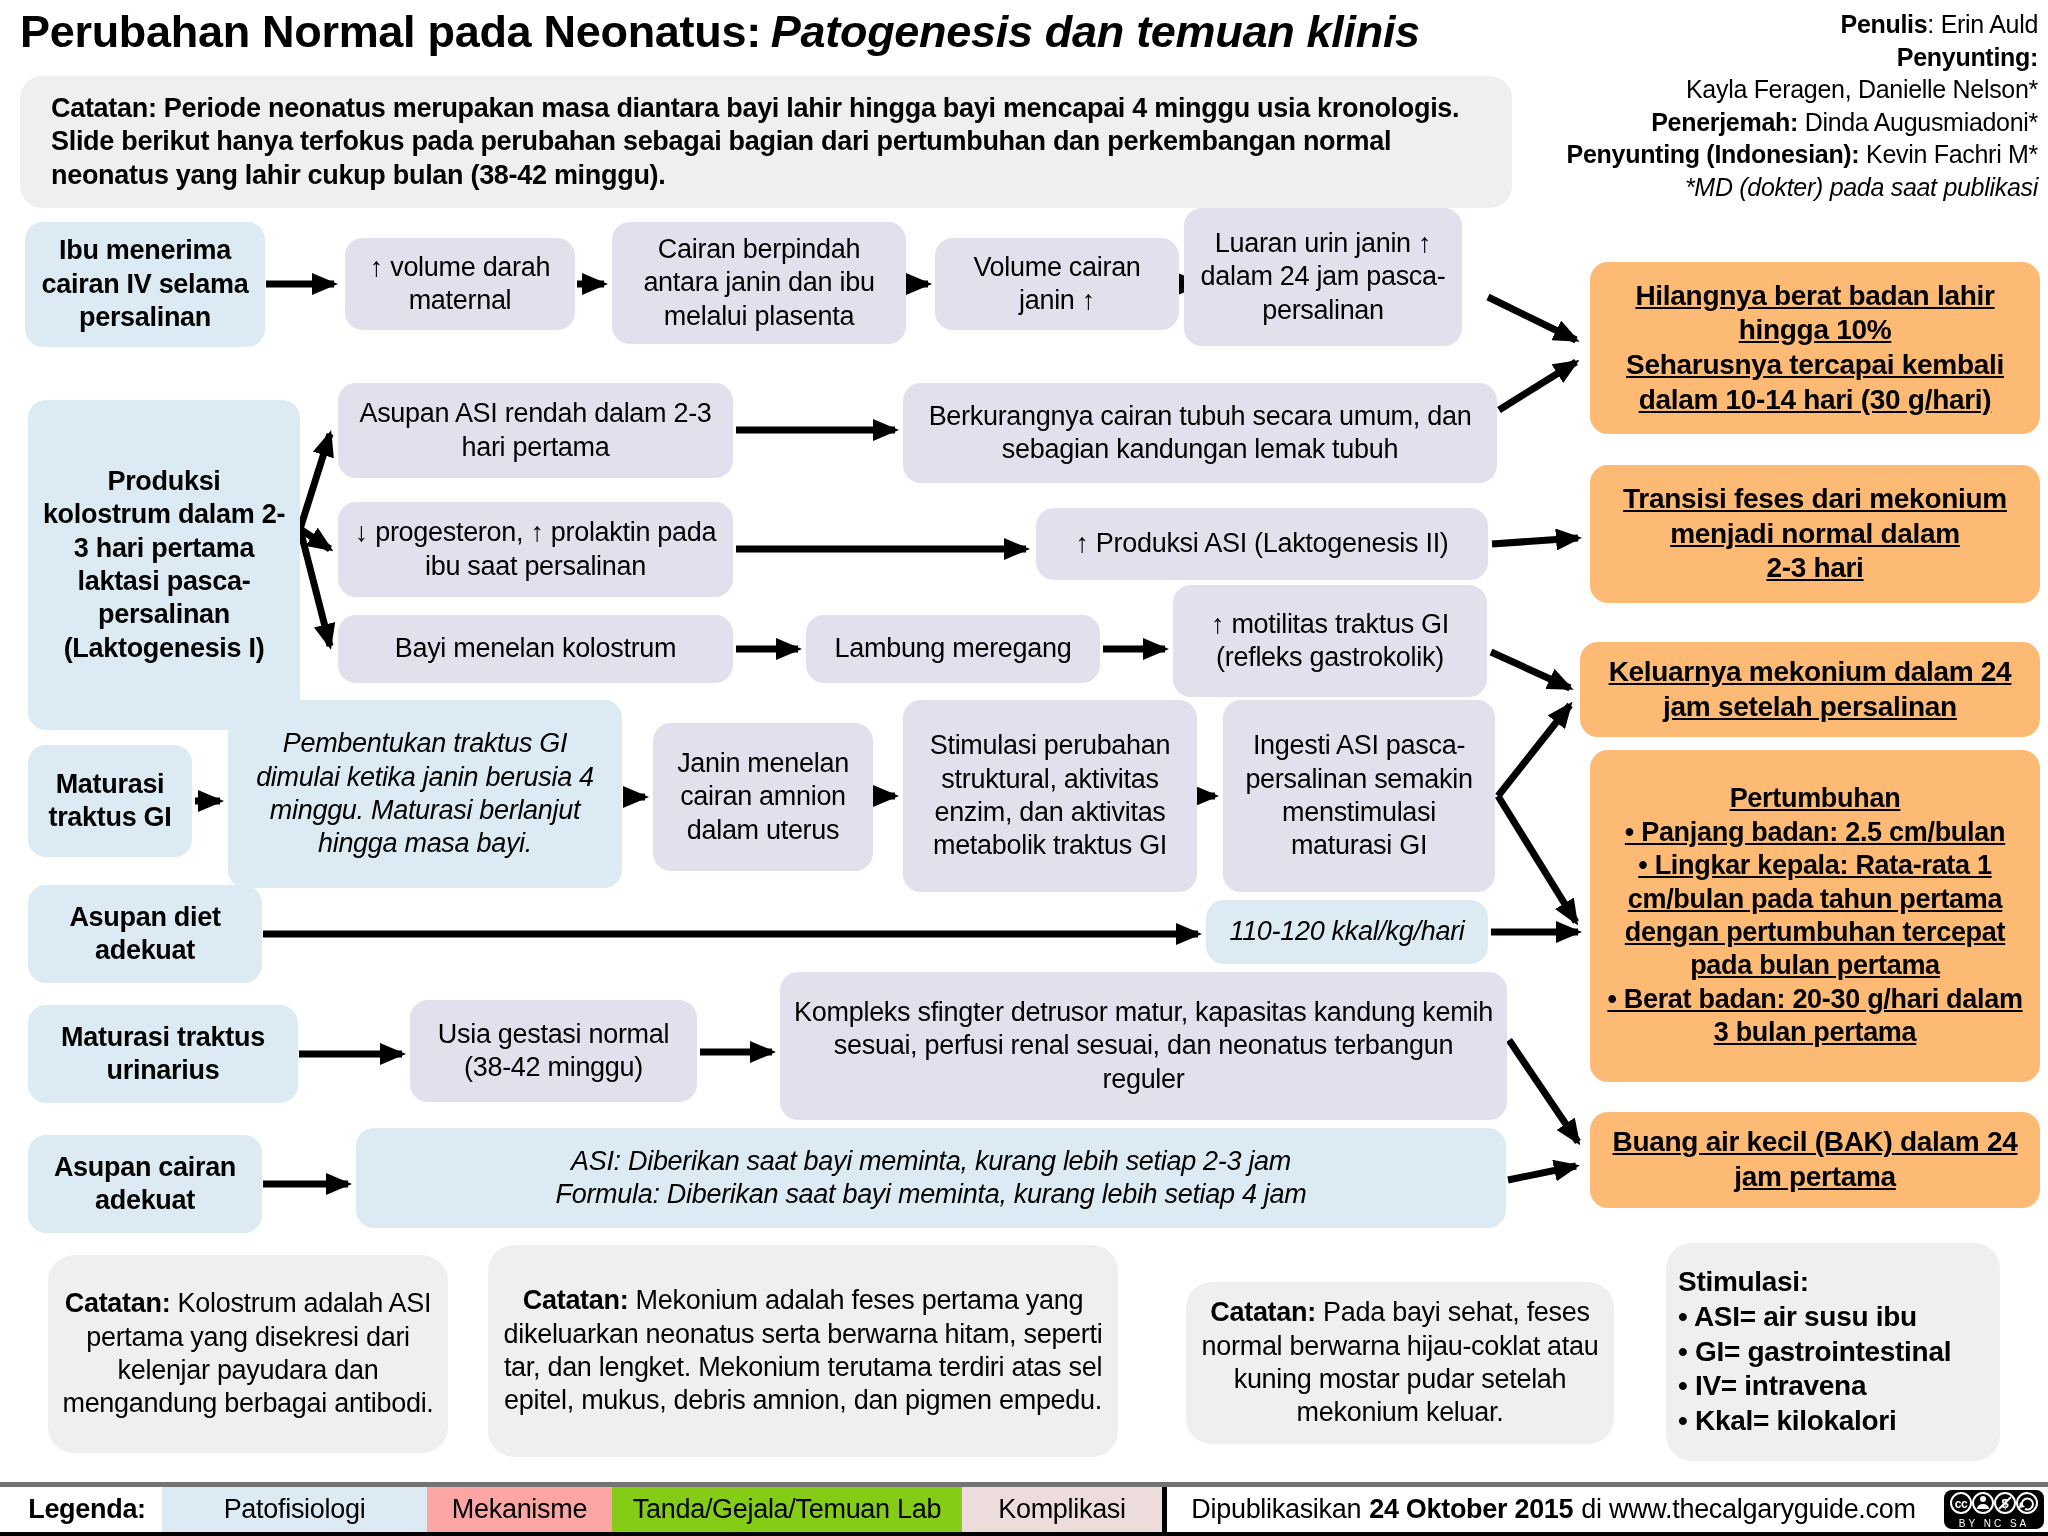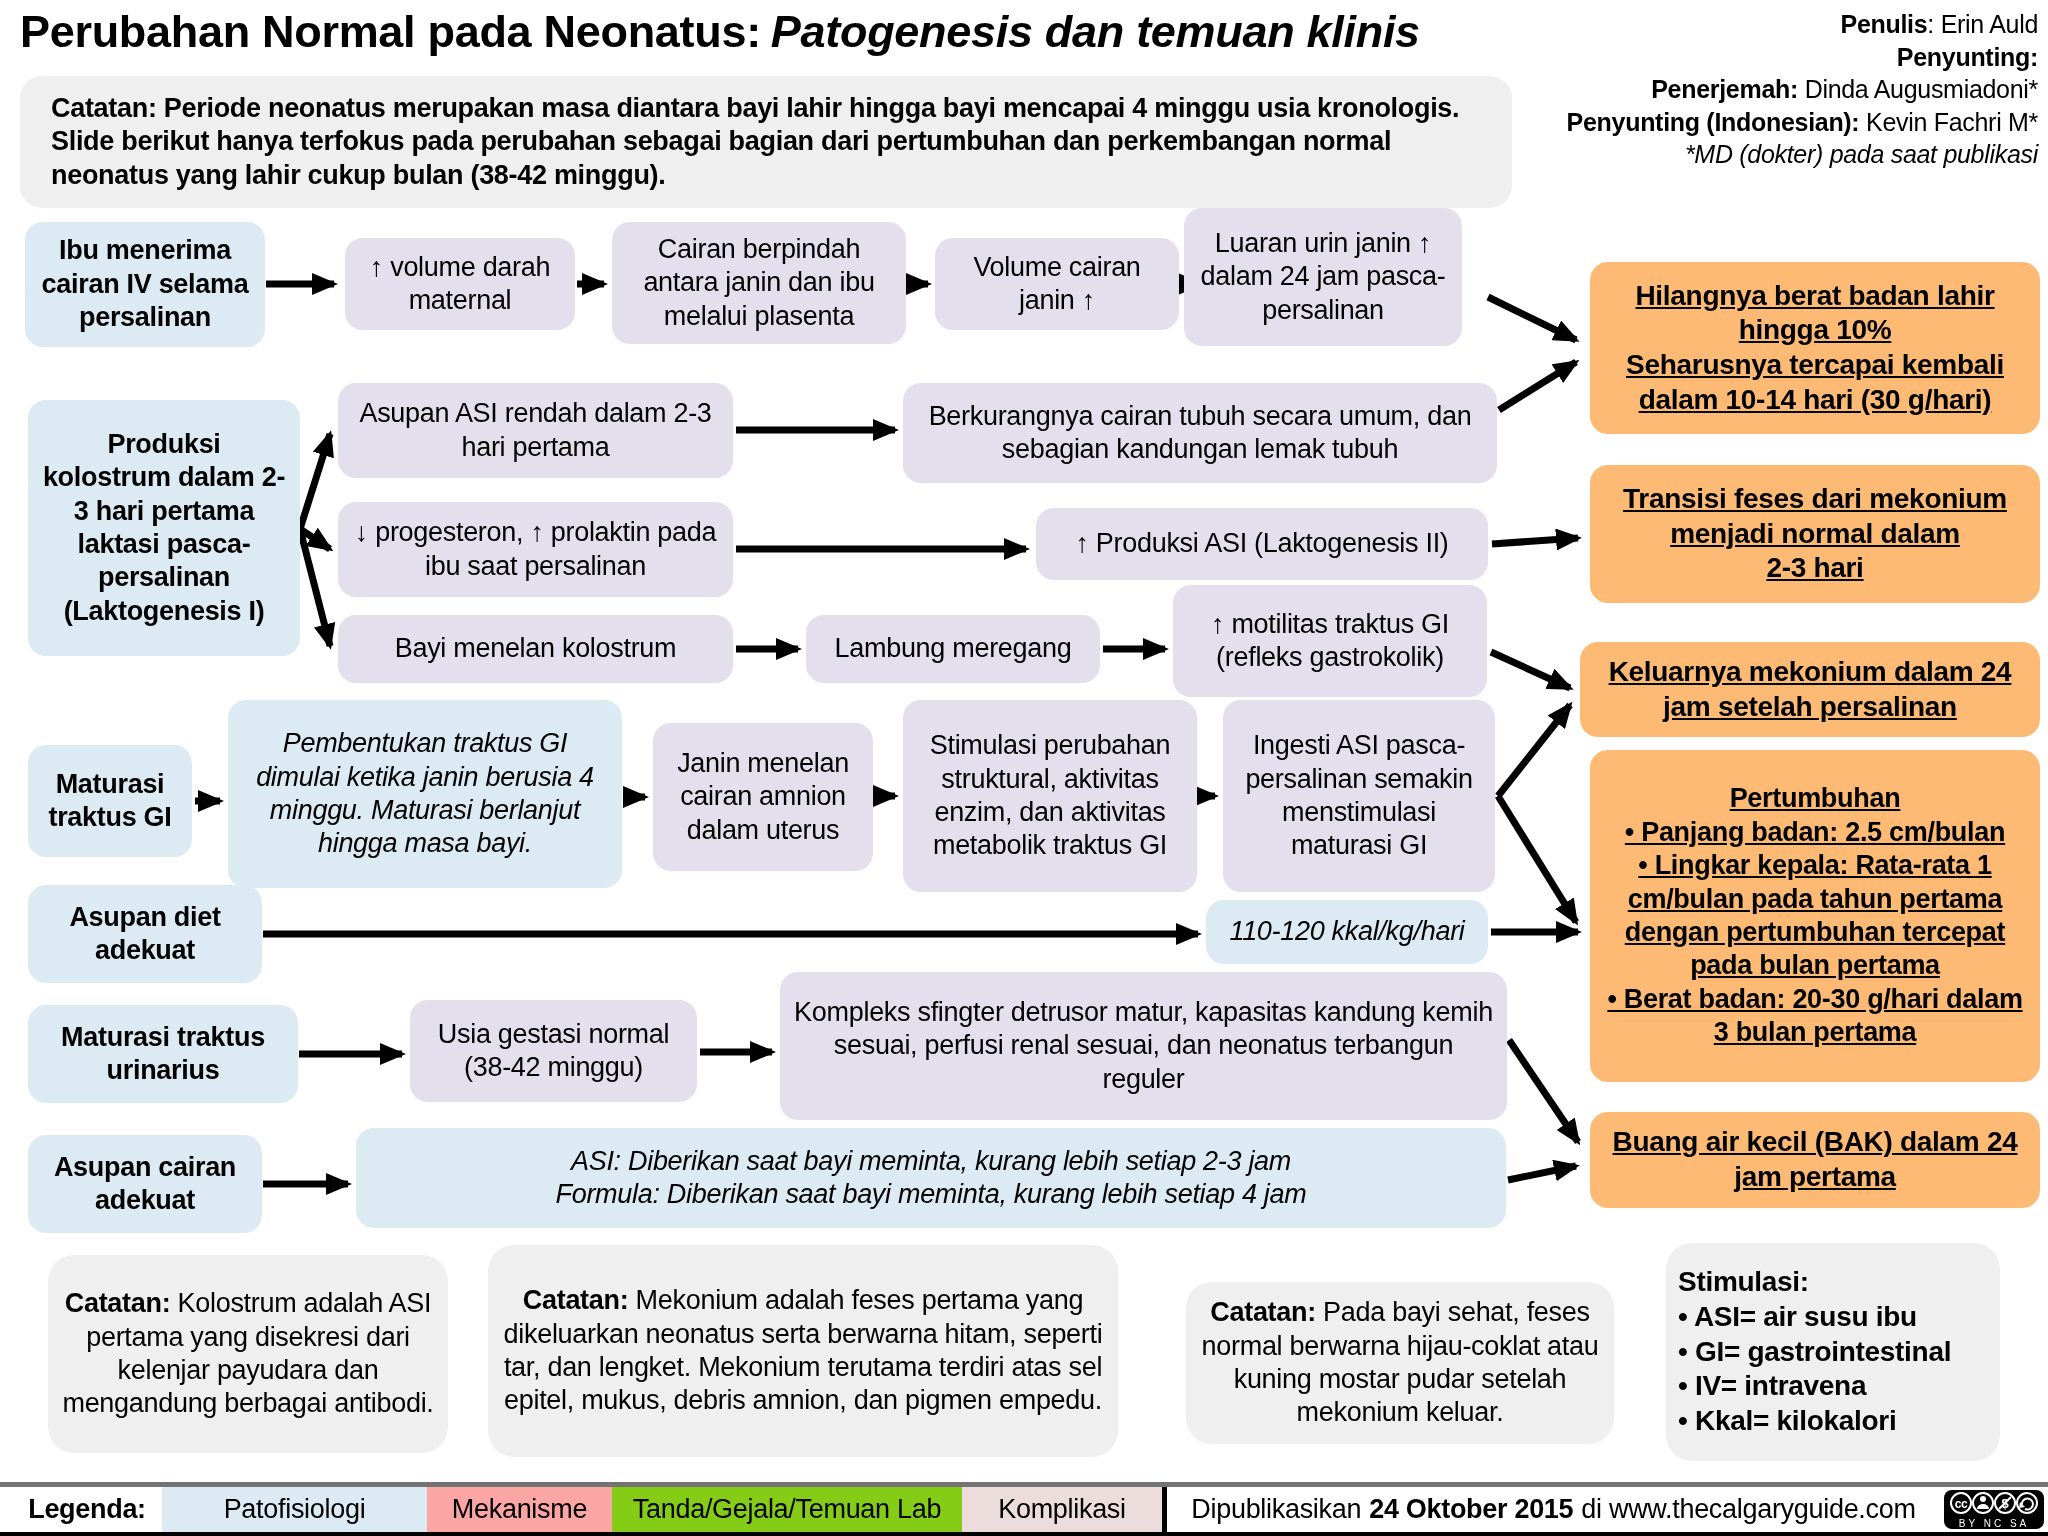--- a/index.html
+++ b/index.html
@@ -38,20 +38,21 @@
 </style>
 </head>
 <body>
 
 <div class="title">
   <span>Perubahan Normal pada Neonatus:</span><span class="tital">Patogenesis dan temuan klinis</span>
 </div>
 <div class="credits">
   <div><span class="b">Penulis</span><span>: Erin Auld</span></div>
   <div class="b">Penyunting:</div>
+  <div>Kayla Feragen, Danielle Nelson*</div>
   <div><span class="b">Penerjemah:</span><span> Dinda Augusmiadoni*</span></div>
   <div><span class="b">Penyunting (Indonesian):</span><span> Kevin Fachri M*</span></div>
   <div class="i">*MD (dokter) pada saat publikasi</div>
 </div>
 
 <div class="box gray bold left" style="left:20px;top:76px;width:1492px;height:132px;border-radius:22px;padding:10px 31px;">
   <div style="text-align:left;"><span>Catatan:</span><span> Periode neonatus merupakan masa diantara bayi lahir hingga bayi mencapai 4 minggu usia kronologis. Slide berikut hanya terfokus pada perubahan sebagai bagian dari pertumbuhan dan perkembangan normal neonatus yang lahir cukup bulan (38-42 minggu).</span></div>
 </div>
 
 <svg class="arrows" width="2048" height="1536" viewBox="0 0 2048 1536">
@@ -91,21 +92,21 @@
 </svg>
 
 <div class="box patho bold" style="left:25px;top:222px;width:240px;height:125px;">Ibu menerima cairan IV selama persalinan</div>
 <div class="box mech" style="left:345px;top:238px;width:230px;height:92px;">↑ volume darah maternal</div>
 <div class="box mech" style="left:612px;top:222px;width:294px;height:122px;">Cairan berpindah antara janin dan ibu melalui plasenta</div>
 <div class="box mech" style="left:935px;top:238px;width:244px;height:92px;">Volume cairan janin ↑</div>
 <div class="box mech" style="left:1184px;top:208px;width:278px;height:138px;">Luaran urin janin ↑ dalam 24 jam pasca-persalinan</div>
 <div class="box sign pre" style="left:1590px;top:262px;width:450px;height:172px;">Hilangnya berat badan lahir hingga 10%
 Seharusnya tercapai kembali dalam 10-14 hari (30 g/hari)</div>
 
-<div class="box patho bold" style="left:28px;top:400px;width:272px;height:256px;">Produksi kolostrum dalam 2-3 hari pertama laktasi pasca-persalinan (Laktogenesis I)</div>
+<div class="box patho bold" style="left:28px;top:400px;width:272px;height:330px;">Produksi kolostrum dalam 2-3 hari pertama laktasi pasca-persalinan (Laktogenesis I)</div>
 <div class="box mech" style="left:338px;top:383px;width:395px;height:95px;">Asupan ASI rendah dalam 2-3 hari pertama</div>
 <div class="box mech" style="left:338px;top:502px;width:395px;height:95px;">↓ progesteron, ↑ prolaktin pada ibu saat persalinan</div>
 <div class="box mech" style="left:338px;top:615px;width:395px;height:68px;">Bayi menelan kolostrum</div>
 <div class="box mech" style="left:903px;top:383px;width:594px;height:100px;">Berkurangnya cairan tubuh secara umum, dan sebagian kandungan lemak tubuh</div>
 <div class="box mech" style="left:1036px;top:508px;width:452px;height:72px;">↑ Produksi ASI (Laktogenesis II)</div>
 <div class="box mech" style="left:806px;top:615px;width:294px;height:68px;">Lambung meregang</div>
 <div class="box mech" style="left:1173px;top:585px;width:314px;height:112px;">↑ motilitas traktus GI (refleks gastrokolik)</div>
 <div class="box sign pre" style="left:1590px;top:465px;width:450px;height:138px;">Transisi feses dari mekonium menjadi normal dalam
 2-3 hari</div>
 <div class="box sign" style="left:1580px;top:642px;width:460px;height:95px;">Keluarnya mekonium dalam 24 jam setelah persalinan</div>

